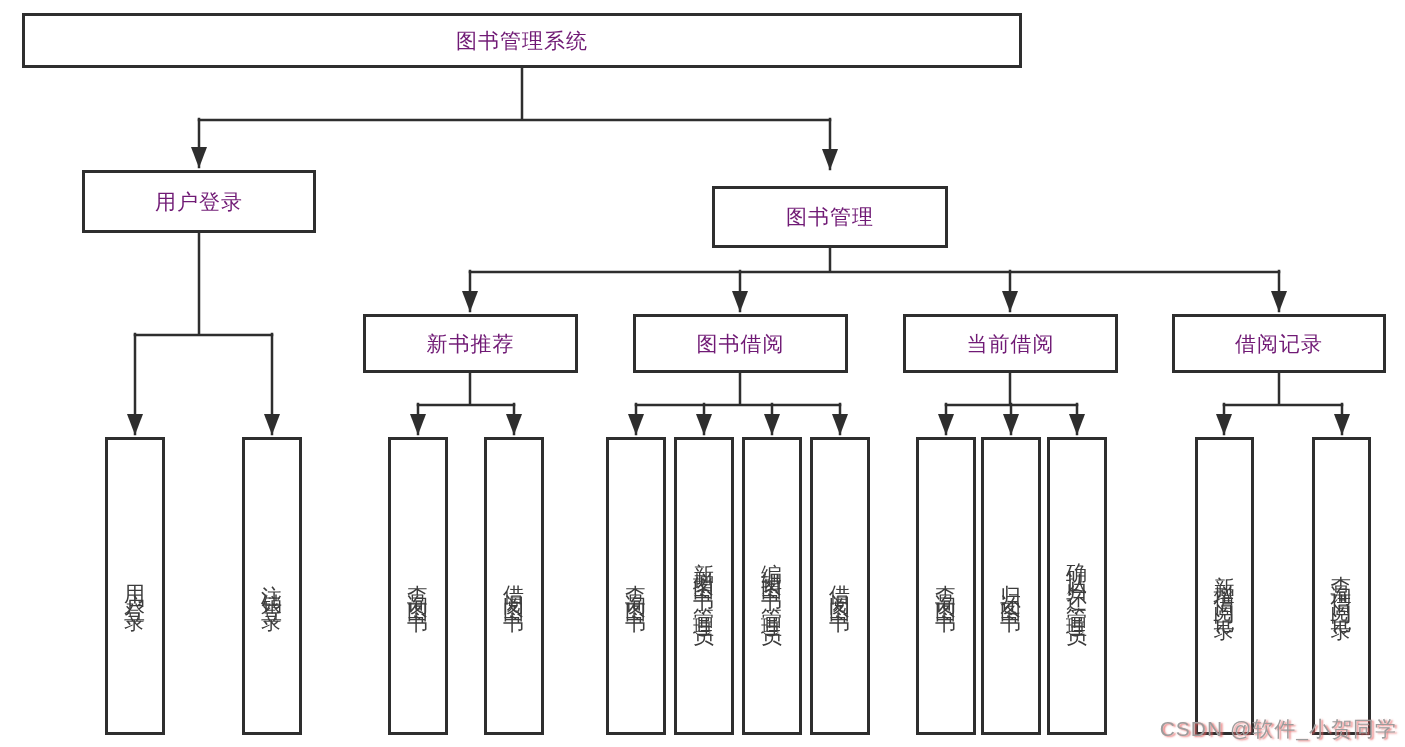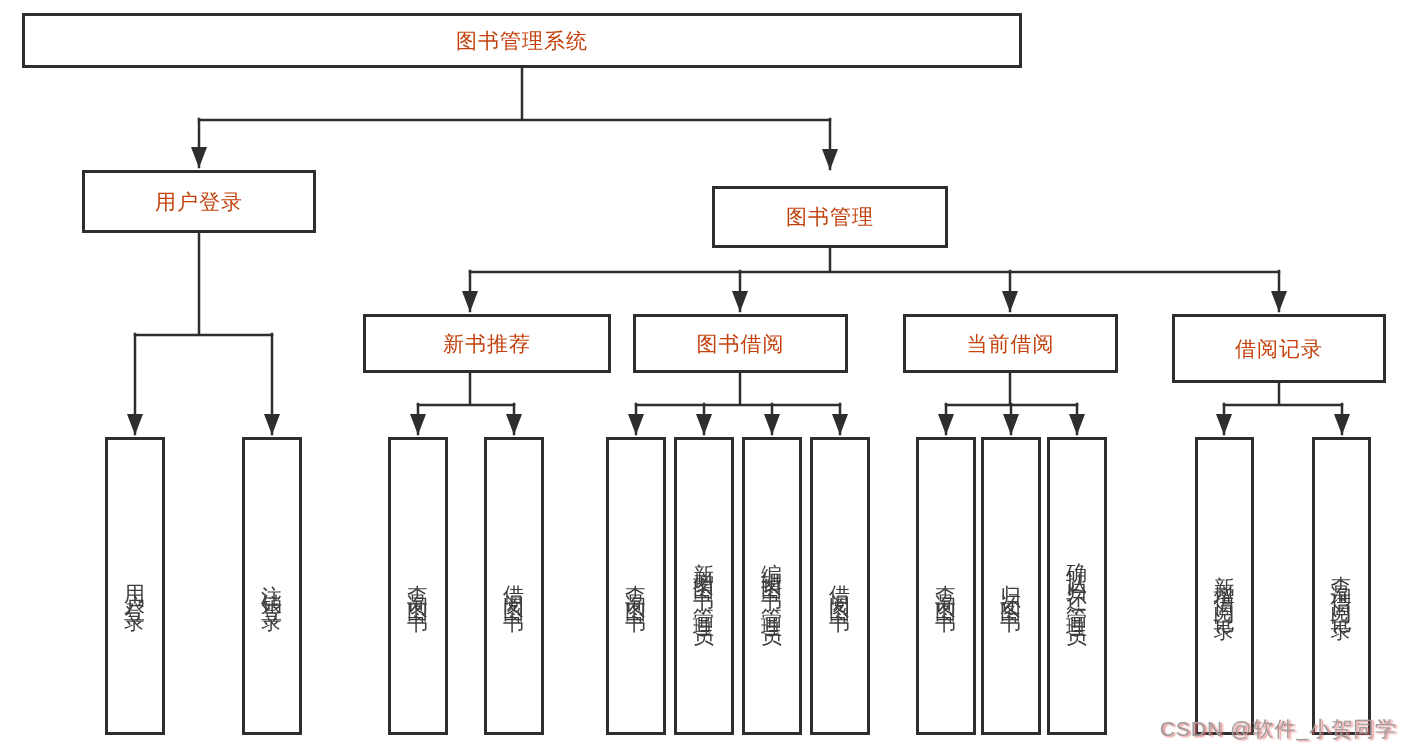--- a/index.html
+++ b/index.html
@@ -25,21 +25,21 @@
   .node {
     position: absolute;
     box-sizing: border-box;
     background: #ffffff;
     border: 3px solid #2e2e2e;
     display: flex;
     align-items: center;
     justify-content: center;
     font-size: 21px;
     letter-spacing: 1px;
-    color: #c2410c;
+    color: #701a75;
     white-space: nowrap;
   }
   .leaf {
     position: absolute;
     top: 437px;
     height: 298px;
     box-sizing: border-box;
     background: #ffffff;
     border: 3px solid #2e2e2e;
     writing-mode: vertical-rl;
@@ -108,24 +108,24 @@
       <line x1="1224" y1="404" x2="1224" y2="434" marker-end="url(#arrow)"></line>
       <line x1="1342" y1="404" x2="1342" y2="434" marker-end="url(#arrow)"></line>
     </g>
   </svg>
 
   <div class="node" style="left:22px; top:13px; width:1000px; height:55px;">图书管理系统</div>
 
   <div class="node" style="left:82px; top:170px; width:234px; height:63px;">用户登录</div>
   <div class="node" style="left:712px; top:186px; width:236px; height:62px;">图书管理</div>
 
-  <div class="node" style="left:363px; top:314px; width:248px; height:59px;">新书推荐</div>
+  <div class="node" style="left:363px; top:314px; width:215px; height:59px;">新书推荐</div>
   <div class="node" style="left:633px; top:314px; width:215px; height:59px;">图书借阅</div>
   <div class="node" style="left:903px; top:314px; width:215px; height:59px;">当前借阅</div>
-  <div class="node" style="left:1172px; top:314px; width:214px; height:69px;">借阅记录</div>
+  <div class="node" style="left:1172px; top:314px; width:214px; height:59px;">借阅记录</div>
 
   <div class="leaf" style="left:105px; width:60px;">用户登录</div>
   <div class="leaf" style="left:242px; width:60px;">注销登录</div>
 
   <div class="leaf" style="left:388px; width:60px;">查询图书</div>
   <div class="leaf" style="left:484px; width:60px;">借阅图书</div>
 
   <div class="leaf" style="left:606px; width:60px;">查询图书</div>
   <div class="leaf" style="left:674px; width:60px;">新增图书（管理员）</div>
   <div class="leaf" style="left:742px; width:60px;">编辑图书（管理员）</div>

